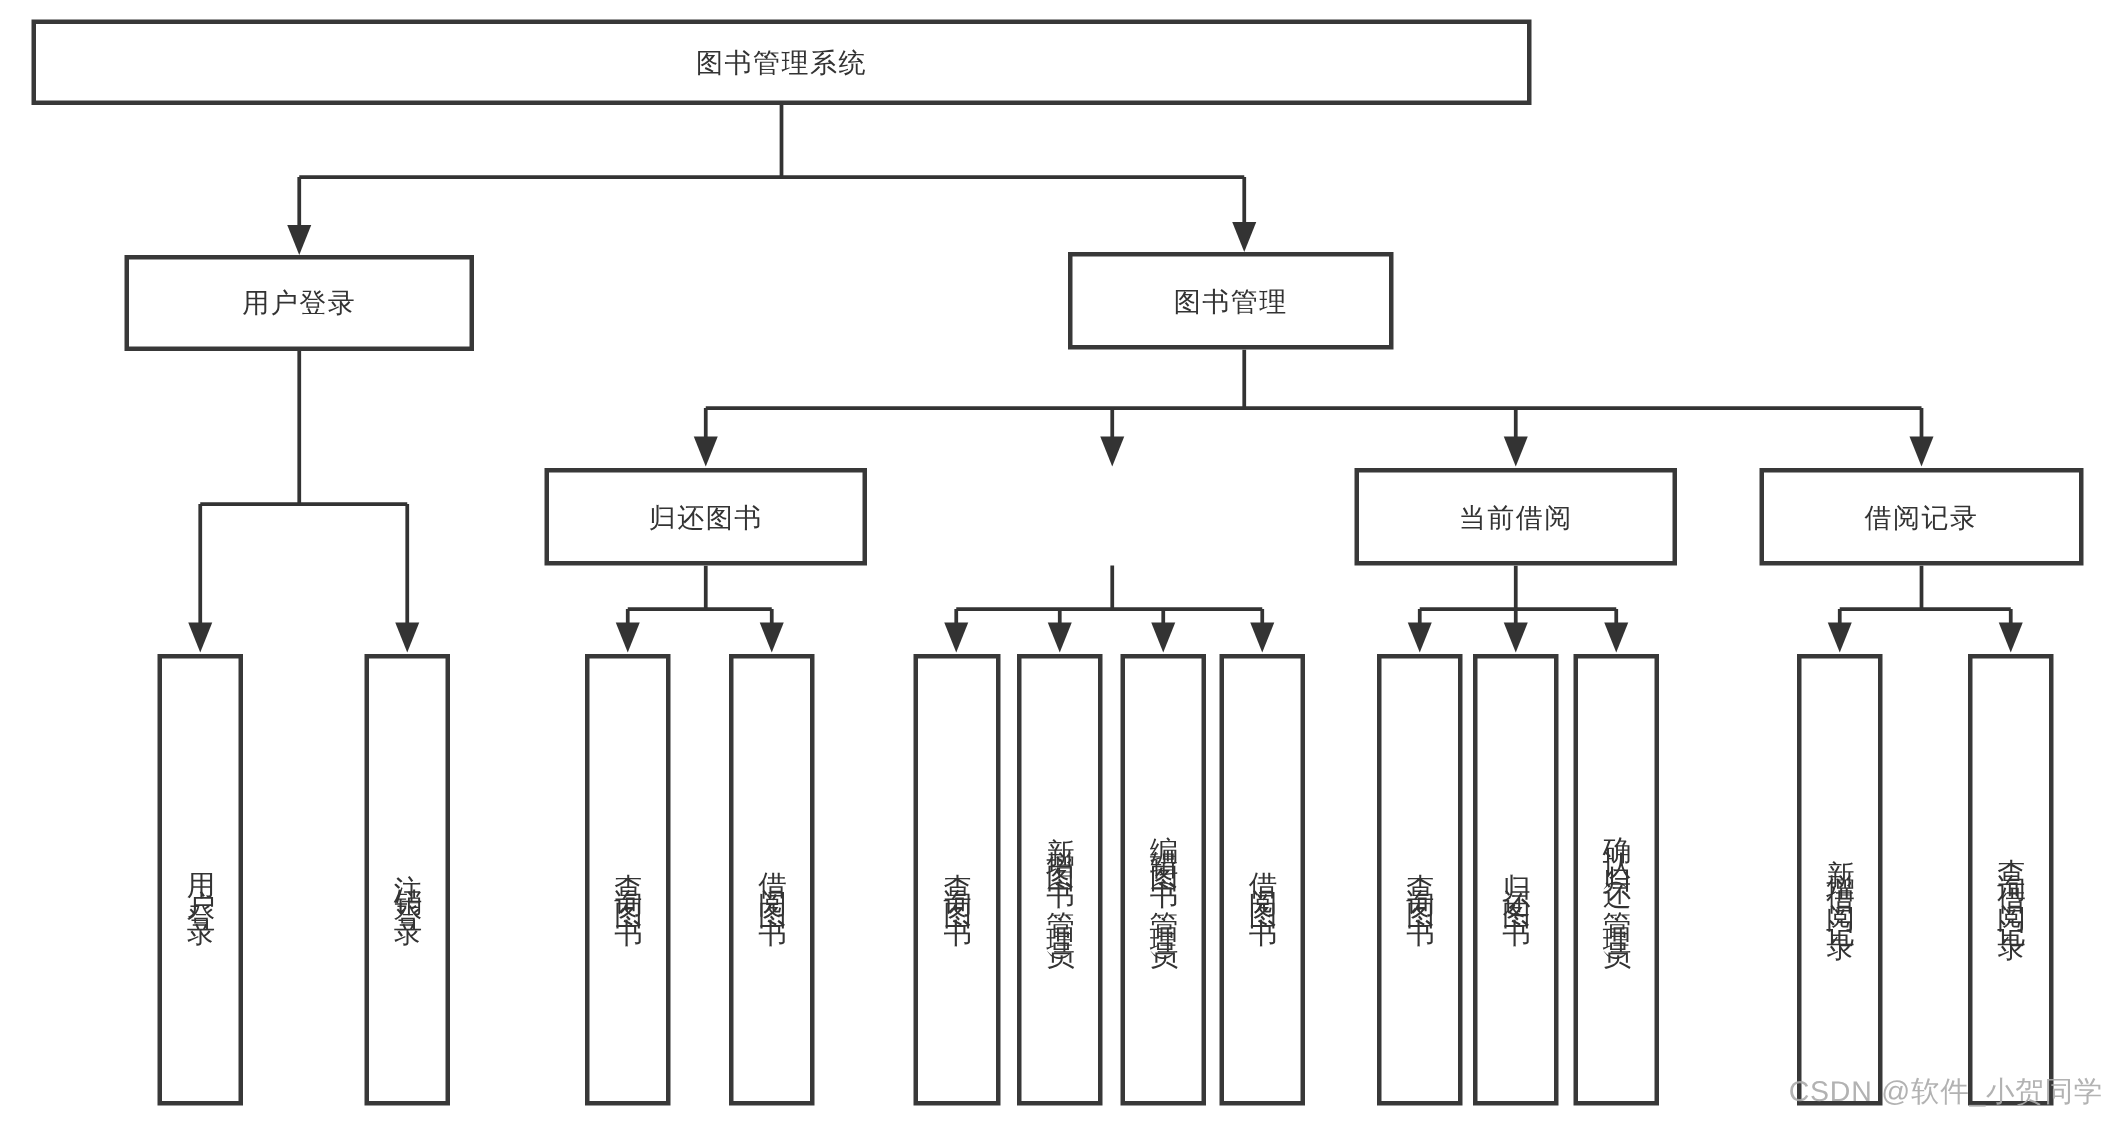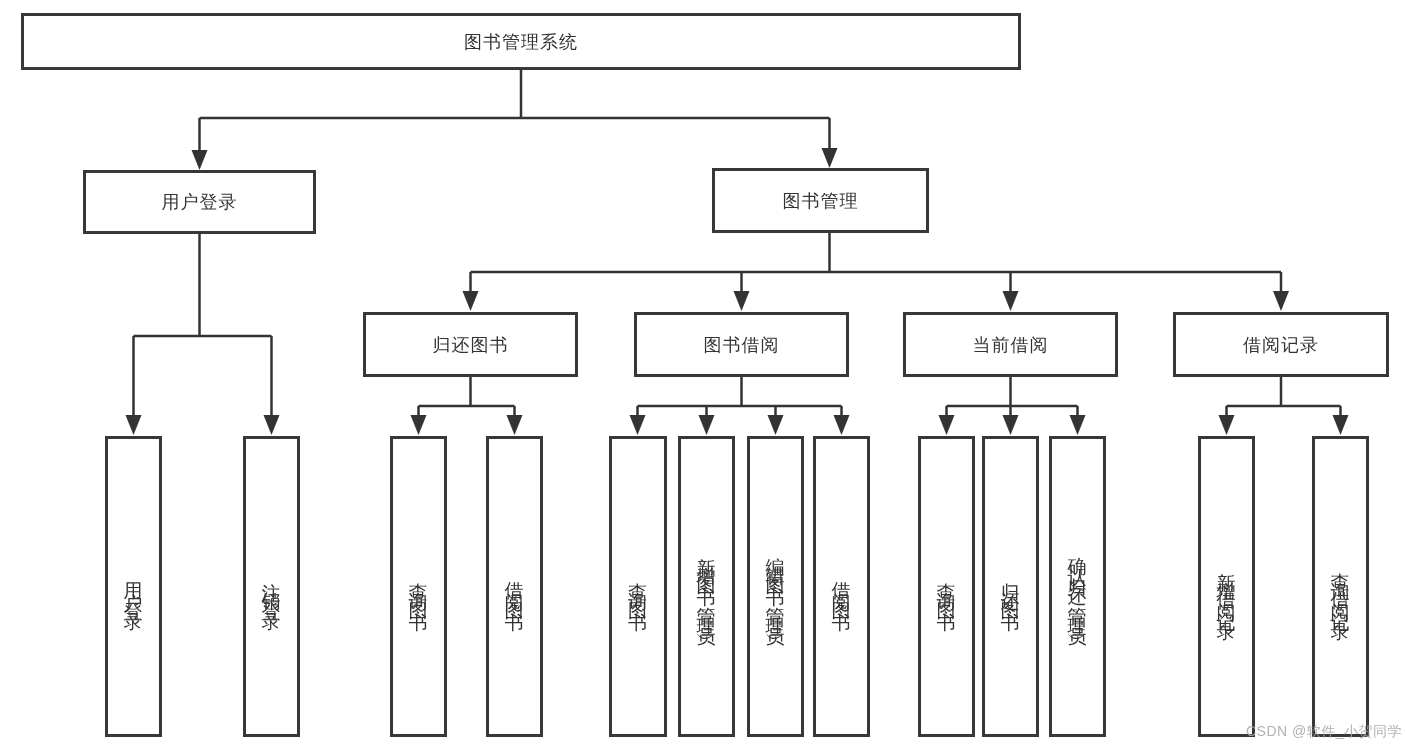--- a/index.html
+++ b/index.html
@@ -15,21 +15,21 @@
     display:flex;align-items:center;justify-content:center;z-index:1;
   }
   .hnode{font-size:18px;letter-spacing:1px;}
   .vnode{font-size:19px;}
   .vnode .vtext{
     writing-mode:vertical-rl;text-orientation:mixed;letter-spacing:10px;line-height:1;
     white-space:nowrap;
   }
   .watermark{
     position:absolute;right:3px;bottom:6px;z-index:5;
-    font-size:14px;color:rgba(170,170,170,0.9);letter-spacing:0.5px;
+    font-size:19px;color:rgba(170,170,170,0.9);letter-spacing:0.5px;
   }
 </style>
 </head>
 <body>
 
 <div class="stage">
 
   <svg class="wires" width="1405" height="747" viewBox="0 0 1405 747">
 
     <line x1="521" y1="69" x2="521" y2="118"></line>
@@ -99,23 +99,20 @@
   <div class="node hnode" style="left:83px;top:170px;width:233px;height:64px;">
     <span>用户登录</span>
   </div>
   <div class="node hnode" style="left:712px;top:168px;width:217px;height:65px;">
     <span>图书管理</span>
   </div>
 
   <div class="node hnode" style="left:363px;top:312px;width:215px;height:65px;">
     <span>归还图书</span>
   </div>
-  <div class="node hnode" style="left:634px;top:312px;width:215px;height:65px;">
-    <span>图书借阅</span>
-  </div>
   <div class="node hnode" style="left:1173px;top:312px;width:216px;height:65px;">
     <span>借阅记录</span>
   </div>
   <div class="node hnode" style="left:903px;top:312px;width:215px;height:65px;">
     <span>当前借阅</span>
   </div>
 
   <div class="node vnode" style="left:105px;top:436px;width:57px;height:301px;">
     <span class="vtext">用户登录</span>
   </div>

